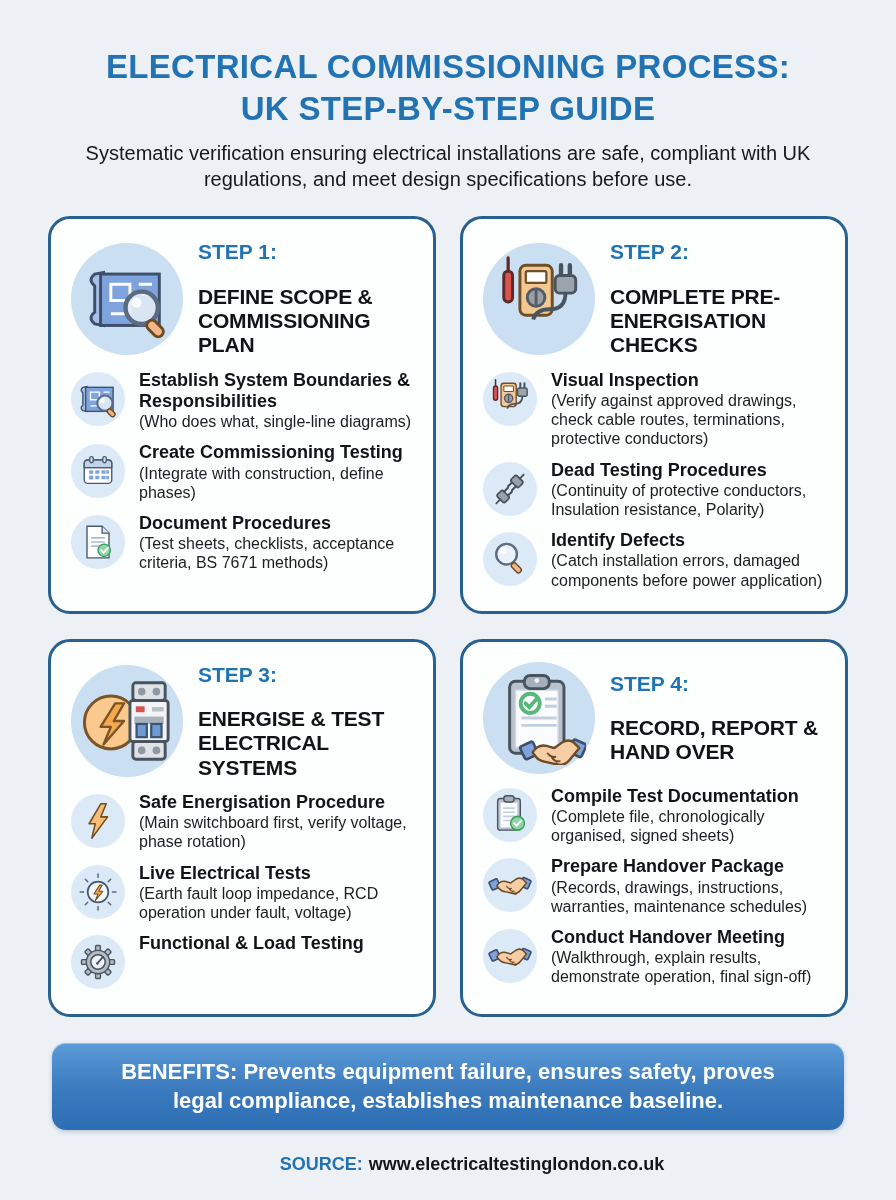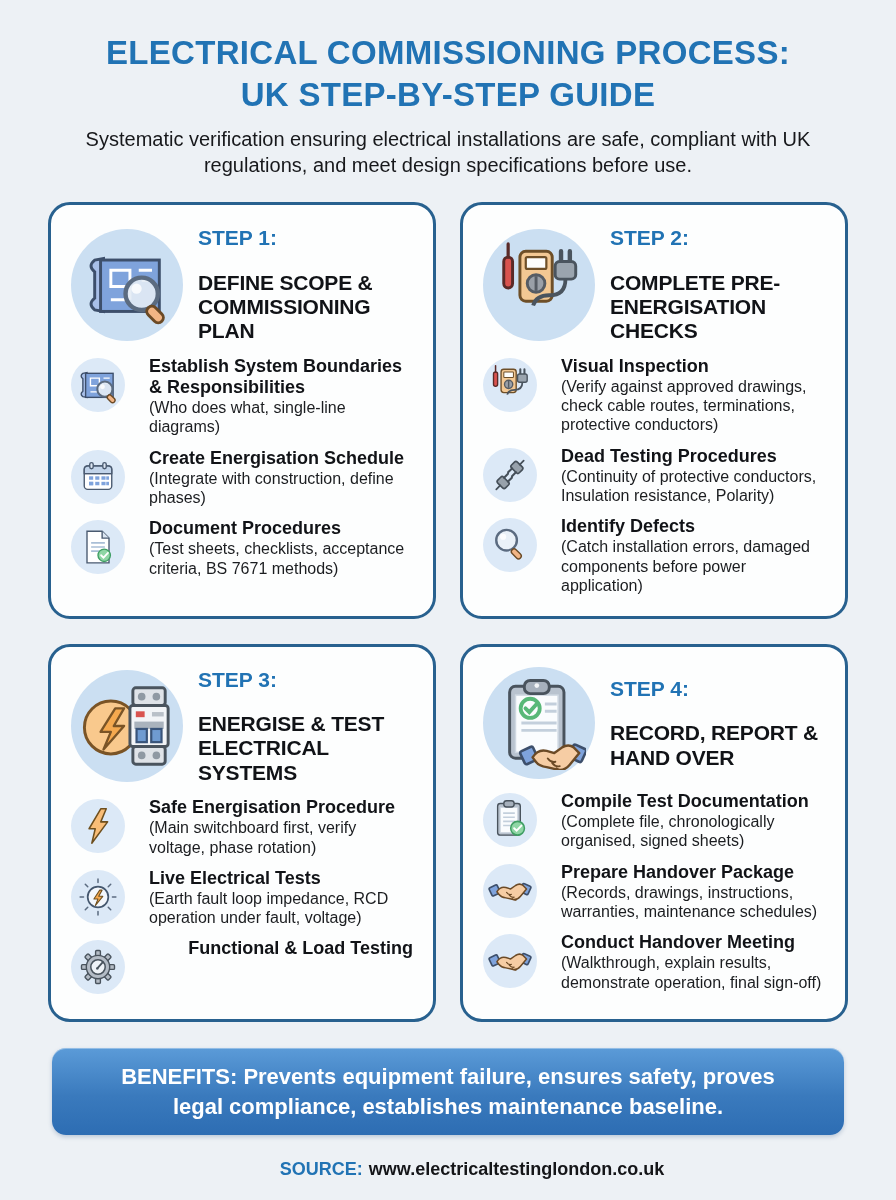--- a/index.html
+++ b/index.html
@@ -3,21 +3,21 @@
 <meta charset="utf-8">
 <style>
   html, body {
     margin: 0; padding: 0;
     width: 896px; height: 1200px;
     overflow: hidden;
     background: #edf1f5;
     font-family: "Liberation Sans", sans-serif;
     color: #15171a;
   }
-  .page { width: 896px; height: 1200px; box-sizing: border-box; padding: 20px 48px 0; }
+  .page { width: 896px; height: 1200px; box-sizing: border-box; padding: 34px 48px 0; }
 
   .title {
     margin: 12px 0 10px;
     text-align: center;
     color: #2173b4;
     font-size: 33px;
     font-weight: 800;
     line-height: 1.28;
     letter-spacing: 0.3px;
   }
@@ -46,21 +46,21 @@
     width: 112px; height: 112px; flex: 0 0 112px;
     border-radius: 50%;
     background: #cbdff2;
     display: flex; align-items: center; justify-content: center;
   }
   .big-icon svg { width: 94px; height: 94px; }
   .step-head { min-width: 0; }
   .step-label { color: #2173b4; font-weight: 800; font-size: 21px; line-height: 1.2; }
   .step-title { color: #111317; font-weight: 800; font-size: 21px; line-height: 1.16; letter-spacing: -0.2px; margin-top: 20px; }
 
-  .item { display: flex; align-items: flex-start; gap: 24px; margin-bottom: 11px; justify-content: space-between; }
+  .item { display: flex; align-items: flex-start; gap: 14px; margin-bottom: 11px; }
   .small-icon {
     width: 54px; height: 54px; flex: 0 0 54px;
     border-radius: 50%;
     background: #dce9f7;
     display: flex; align-items: center; justify-content: center;
     margin-top: 2px;
   }
   .small-icon svg { width: 44px; height: 44px; }
   .item-title { font-weight: 800; font-size: 18px; line-height: 1.18; color: #111317; }
   .item-desc { font-weight: 500; font-size: 16px; line-height: 1.2; color: #1b1d20; }
@@ -142,21 +142,21 @@
                 <rect x="19" y="39" width="6" height="5"></rect>
                 <rect x="28" y="39" width="6" height="5"></rect>
                 <rect x="37" y="39" width="6" height="5"></rect>
                 <rect x="19" y="39" width="6" height="5"></rect>
                 <rect x="44" y="31" width="4" height="5"></rect>
                 <rect x="44" y="39" width="4" height="5"></rect>
               </g>
             </svg>
           </div>
           <div>
-            <div class="item-title">Create Energisation Schedule</div>
+            <div class="item-title">Create Commissioning Testing</div>
             <div class="item-desc">(Integrate with construction, define phases)</div>
           </div>
         </div>
         <div class="item">
           <div class="small-icon">
             <svg viewBox="0 0 64 64">
               <path d="M16 9 h22 l10 10 v36 h-32 z" fill="#ffffff" stroke="#4a5a70" stroke-width="2"></path>
               <path d="M38 9 v10 h10" fill="#dce6f2" stroke="#4a5a70" stroke-width="2"></path>
               <path d="M22 26 h20 M22 32 h20 M22 38 h12" stroke="#a9bed6" stroke-width="2.5"></path>
               <circle cx="41" cy="44" r="9" fill="#8fd6a5" stroke="#3f9e63" stroke-width="2"></circle>

